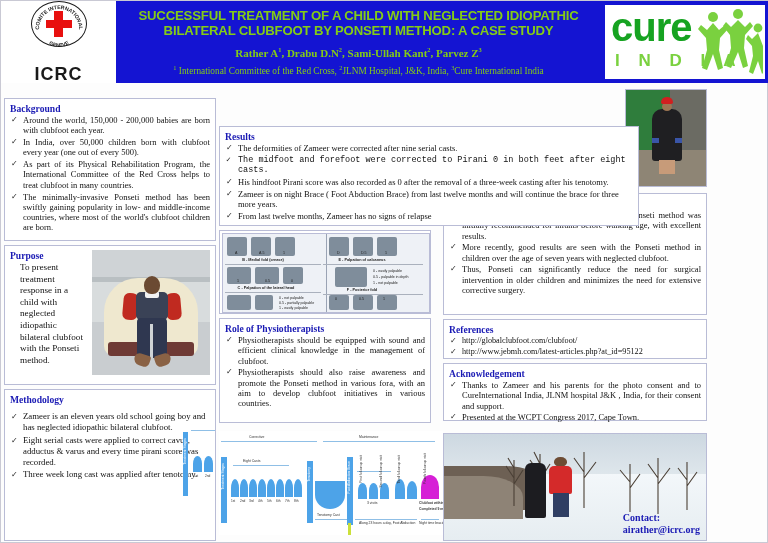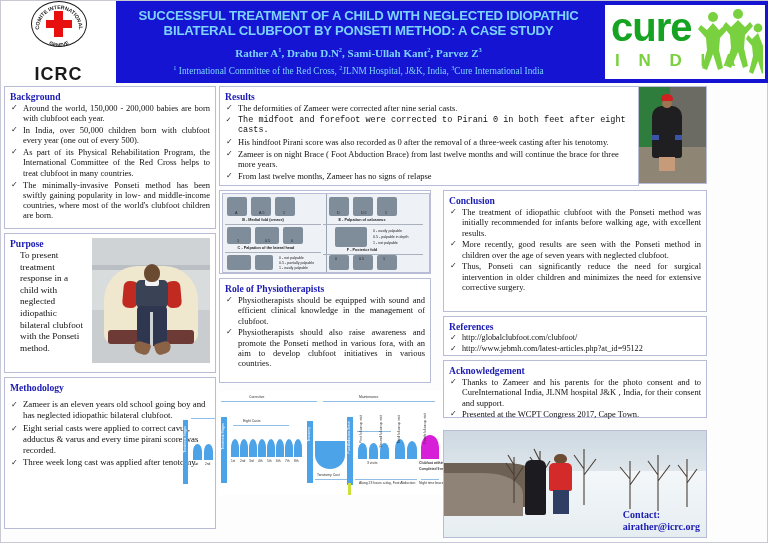--- a/index.html
+++ b/index.html
@@ -20,41 +20,41 @@
   .rc-cross{position:absolute;left:50%;top:50%;transform:translate(-50%,-50%);
             width:26px;height:26px;}
   .rc-cross:before,.rc-cross:after{content:"";position:absolute;background:#e8100f;}
   .rc-cross:before{left:8.6px;top:0;width:8.8px;height:26px;}
   .rc-cross:after{left:0;top:8.6px;width:26px;height:8.8px;}
   .icrc-word{font-family:"Liberation Sans",sans-serif;font-size:18px;
              font-weight:bold;color:#1a1a1a;letter-spacing:1px;line-height:1;
              margin-top:20px;}
 
   .title-block{flex:1;display:flex;flex-direction:column;
-               justify-content:center;color:#7dd3fc;text-align:center;padding:3px 6px 2px;}
+               justify-content:center;color:#84cc16;text-align:center;padding:3px 6px 2px;}
   .ptitle{font-family:"Liberation Sans",sans-serif;font-weight:bold;
           font-size:13.2px;line-height:15.5px;letter-spacing:-0.2px;}
   .authors{font-weight:bold;font-size:11px;margin-top:5px;line-height:12px;}
   .affil{font-size:9.3px;margin-top:4px;line-height:11px;}
   sup{font-size:6.4px;vertical-align:super;}
 
   .logo-right{width:168px;height:82px;flex:0 0 168px;background:#1414d2;
               display:flex;align-items:center;justify-content:center;}
   .cure-box{width:160px;height:74px;background:#ffffff;position:relative;
             overflow:hidden;}
   .cure-word{position:absolute;left:6px;top:2px;font-family:"Liberation Sans",sans-serif;
              font-weight:bold;font-size:40px;color:#16a321;line-height:40px;
              letter-spacing:-1px;}
   .india-word{position:absolute;left:10px;top:46px;font-family:"Liberation Sans",sans-serif;
               font-weight:bold;font-size:17px;color:#7ad13f;letter-spacing:7px;}
   .kids{position:absolute;right:2px;top:1px;width:66px;height:72px;}
 
   
   .cols{position:absolute;left:0;top:82px;width:704px;height:461px;
-        display:flex;gap:0;padding:3px 3px 3px 3px;box-sizing:border-box;}
+        display:flex;gap:0;padding:3px 3px 3px 3px;box-sizing:border-box;align-items:flex-end;}
   .col{display:flex;flex-direction:column;gap:4px;box-sizing:border-box;}
   .col-left{width:271px;padding-right:3px;}
   .col-mid{width:224px;padding-right:3px;}
   .col-right{width:264px;}
 
   .panel{border:1px solid #b9bcd6;background:#ffffff;box-sizing:border-box;
          padding:4px 5px 5px 5px;}
   .sec-title{color:#1a1ab4;font-weight:bold;font-size:9.6px;
              font-family:"Liberation Serif",serif;margin:0 0 1px 0;line-height:11px;}
   ul.ticks{list-style:none;margin:0;padding:0;}

